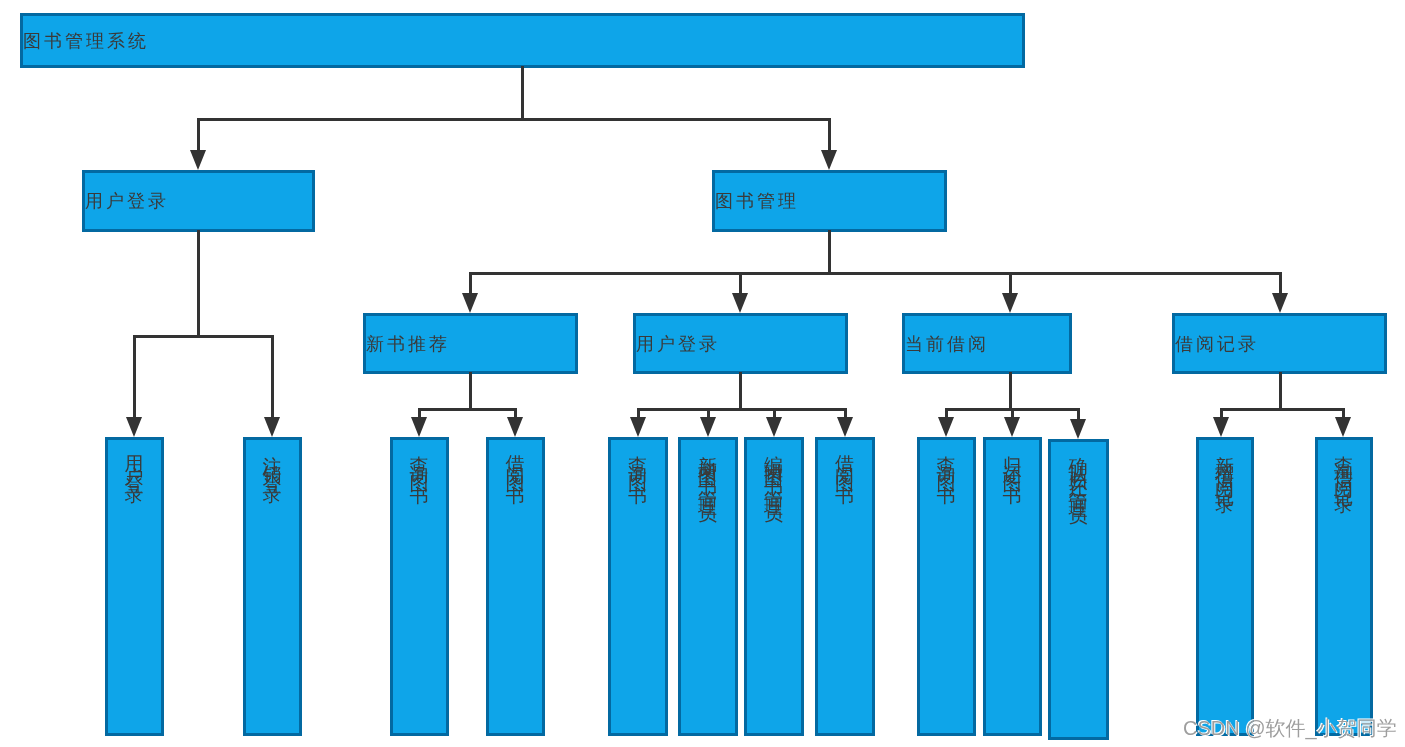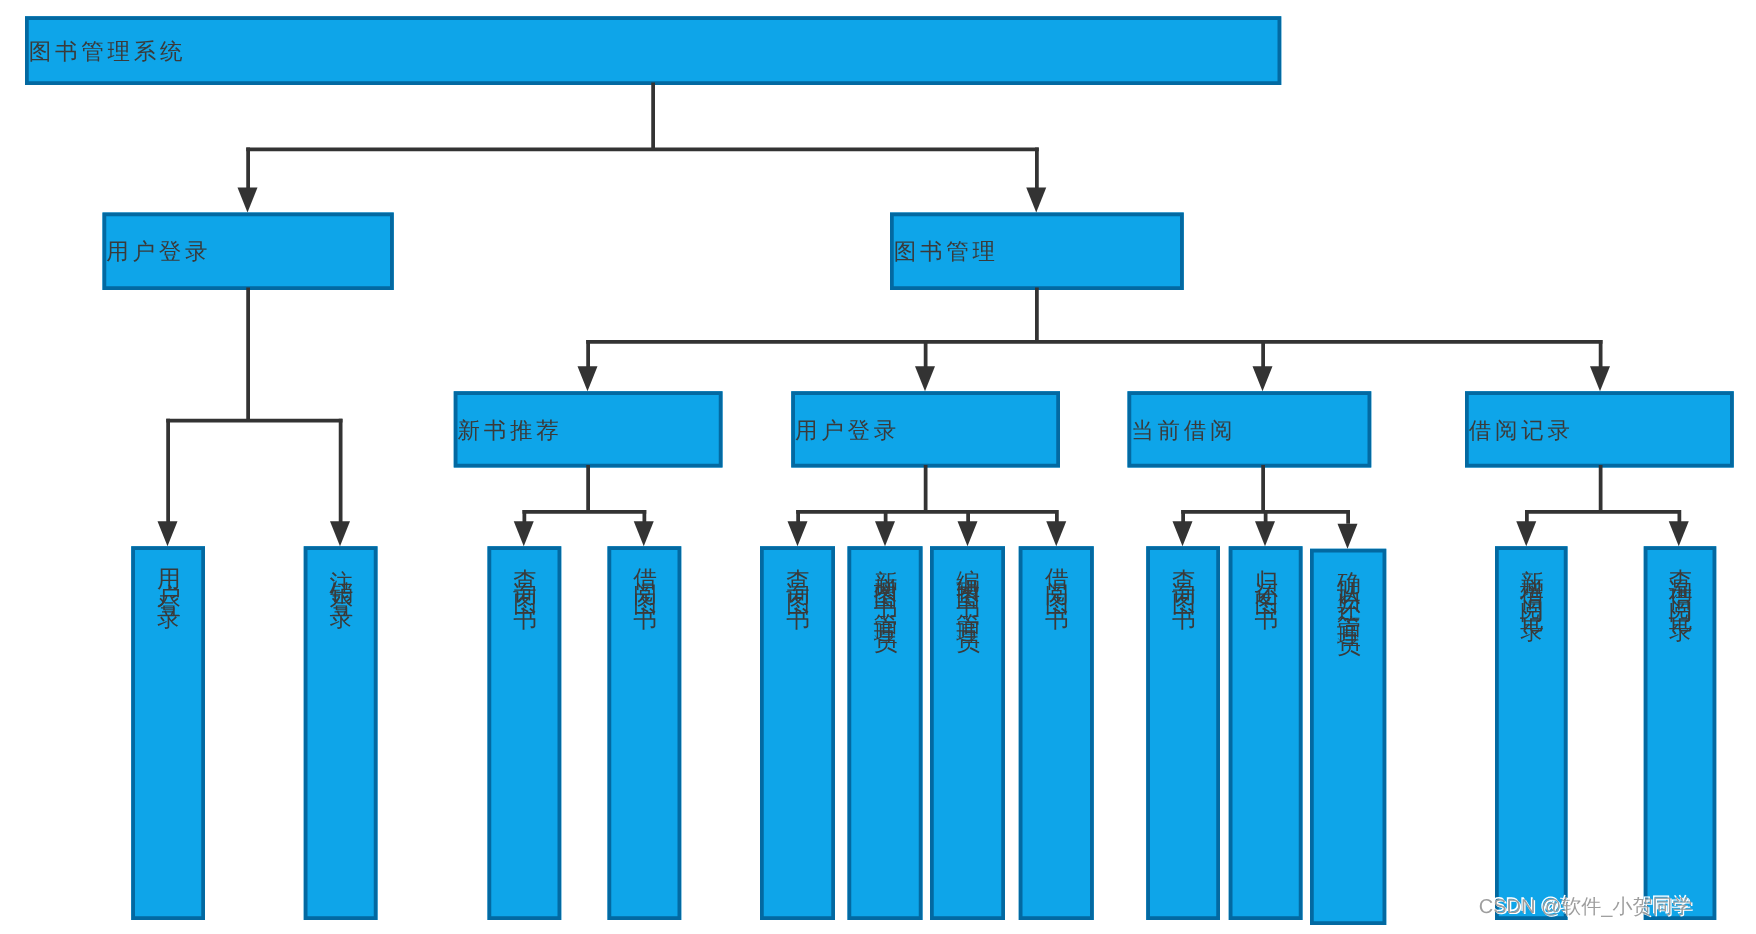--- a/index.html
+++ b/index.html
@@ -51,41 +51,41 @@
     border-left: 8px solid transparent;
     border-right: 8px solid transparent;
     border-top: 20px solid #333333;
   }
   
   #b-root        { left: 20px;   top: 13px;  width: 1005px; height: 55px; }
   #b-login       { left: 82px;   top: 170px; width: 233px;  height: 62px; }
   #b-mgmt        { left: 712px;  top: 170px; width: 235px;  height: 62px; }
   #b-newbooks    { left: 363px;  top: 313px; width: 215px;  height: 61px; }
   #b-borrow      { left: 633px;  top: 313px; width: 215px;  height: 61px; }
-  #b-current     { left: 902px;  top: 313px; width: 195px;  height: 61px; }
+  #b-current     { left: 902px;  top: 313px; width: 170px;  height: 61px; }
   #b-records     { left: 1172px; top: 313px; width: 215px;  height: 61px; }
   #b-login-user  { left: 105px; }
   #b-login-out   { left: 243px; }
   #b-nb-query    { left: 390px; }
   #b-nb-borrow   { left: 486px; }
   #b-bb-query    { left: 608px; width: 60px; }
   #b-bb-add      { left: 678px; width: 60px; letter-spacing: 7px; }
   #b-bb-edit     { left: 744px; width: 60px; letter-spacing: 7px; }
   #b-bb-borrow   { left: 815px; width: 60px; }
   #b-cb-query    { left: 917px; }
   #b-cb-return   { left: 983px; }
   #b-cb-confirm  { left: 1048px; width: 61px; top: 439px; height: 301px; letter-spacing: 7px; }
   #b-br-add      { left: 1196px; width: 58px; letter-spacing: 8px; }
   #b-br-query    { left: 1315px; width: 58px; letter-spacing: 8px; }
   
   #watermark {
     position: absolute;
     left: 1183px;
     top: 715px;
-    font-size: 16px;
+    font-size: 20px;
     color: #9e9e9e;
     white-space: nowrap;
     text-shadow: 1px 1px 0 #ffffff, -1px -1px 0 #ffffff;
     z-index: 5;
   }
 </style>
 </head>
 <body>
 
 <div id="canvas">

